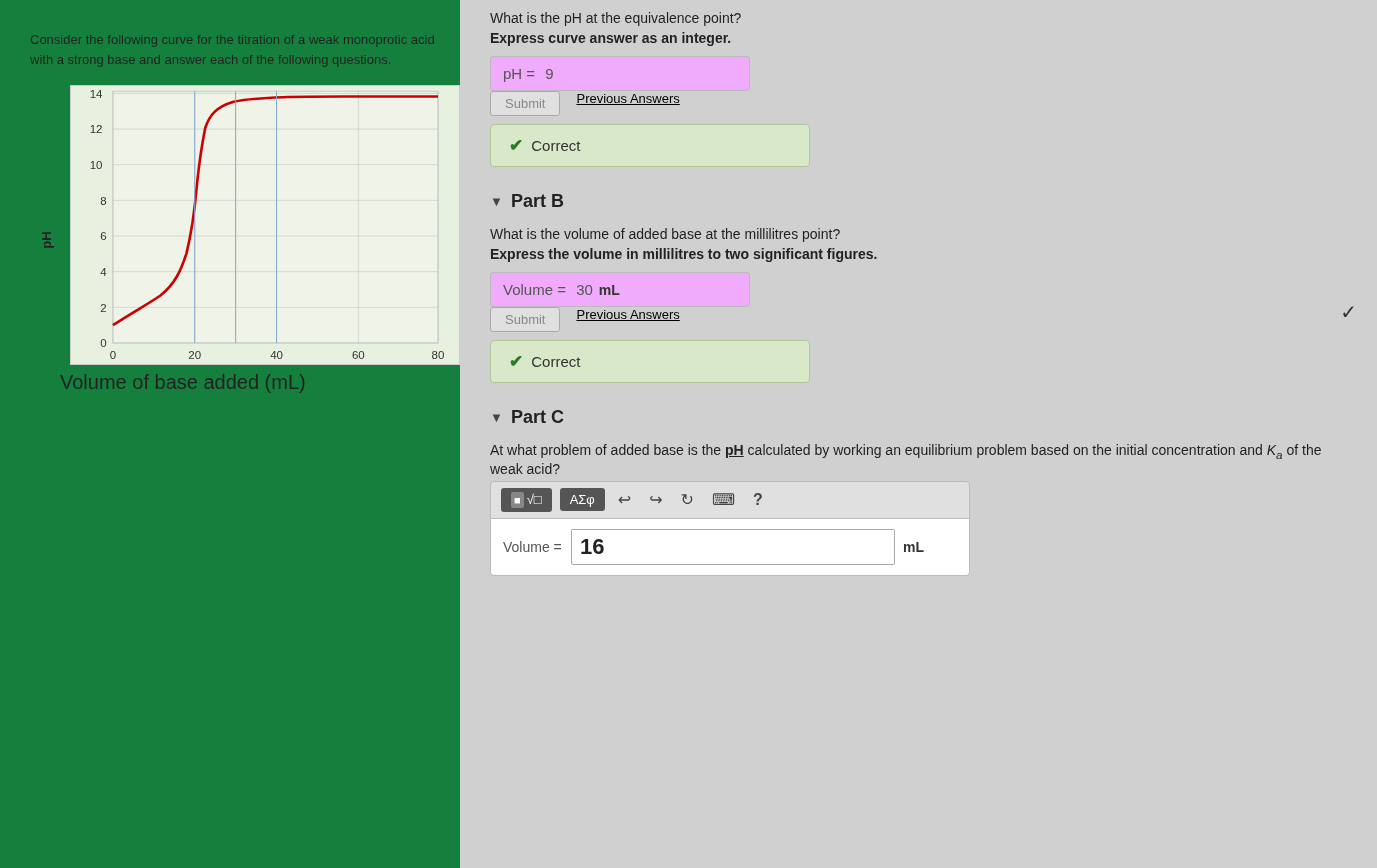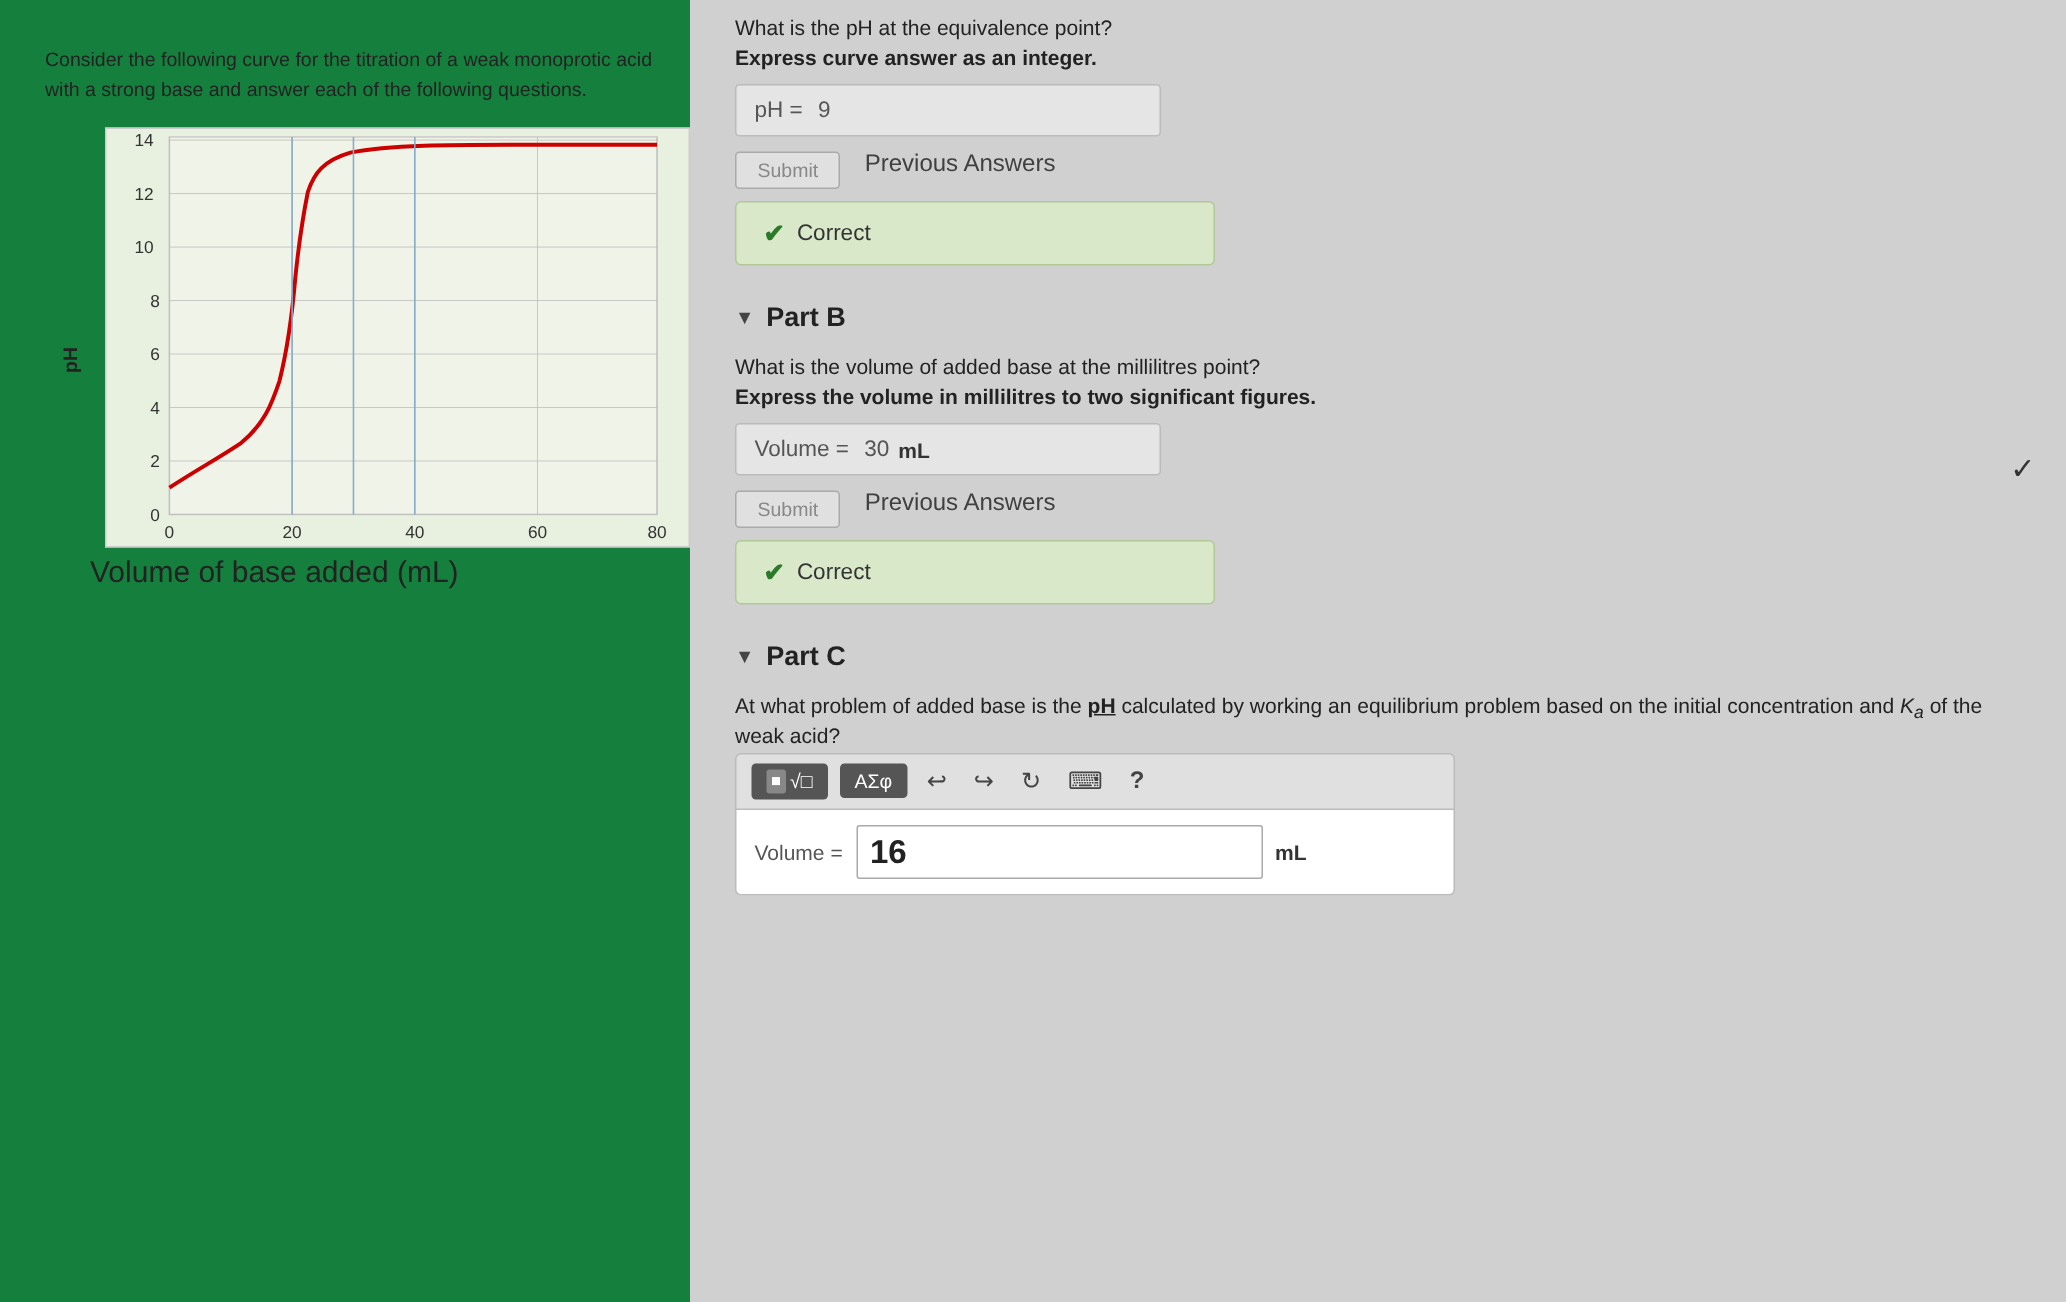--- a/index.html
+++ b/index.html
@@ -63,27 +63,27 @@
     }
     .express-text {
       font-size: 14px;
       font-weight: bold;
       color: #222;
       margin-bottom: 10px;
     }
     .answer-input-row {
       display: flex;
       align-items: center;
-      background: #e5e5e5;
+      background: #f0abfc;
       border: 1px solid #bbb;
       border-radius: 3px;
       padding: 8px 12px;
-      width: 284px;
-      font-size: 15px;
-      margin-bottom: 10px;
+      width: 260px;
+      font-size: 15px;
+      margin-bottom: 0;
       color: #555;
     }
     .answer-input-row .prefix {
       margin-right: 6px;
       font-size: 15px;
       color: #555;
     }
     .answer-input-row .value {
       font-size: 15px;
       color: #555;
@@ -103,22 +103,23 @@
     .submit-btn {
       background: #e0e0e0;
       border: 1px solid #aaa;
       border-radius: 3px;
       padding: 4px 14px;
       font-size: 13px;
       color: #888;
       cursor: not-allowed;
     }
     .prev-answers-link {
-      color: #404040;
-      font-size: 16px;
+      color: #000000;
+      font-size: 13px;
+      text-decoration: underline;
       cursor: pointer;
     }
     .correct-box {
       background: #d8e8c8;
       border: 1px solid #b0c898;
       border-radius: 4px;
       padding: 10px 18px;
       width: 320px;
       display: flex;
       align-items: center;
@@ -205,21 +206,21 @@
       color: #555;
       font-size: 14px;
       min-width: 60px;
     }
     .math-input-field {
       border: 1px solid #aaa;
       border-radius: 2px;
       padding: 4px 8px;
       font-size: 22px;
       font-weight: bold;
-      width: 271px;
+      width: 324px;
       color: #222;
     }
     .math-input-area .unit {
       font-size: 14px;
       font-weight: bold;
       color: #333;
     }
     svg.titration-chart {
       width: 100%;
       height: 100%;

